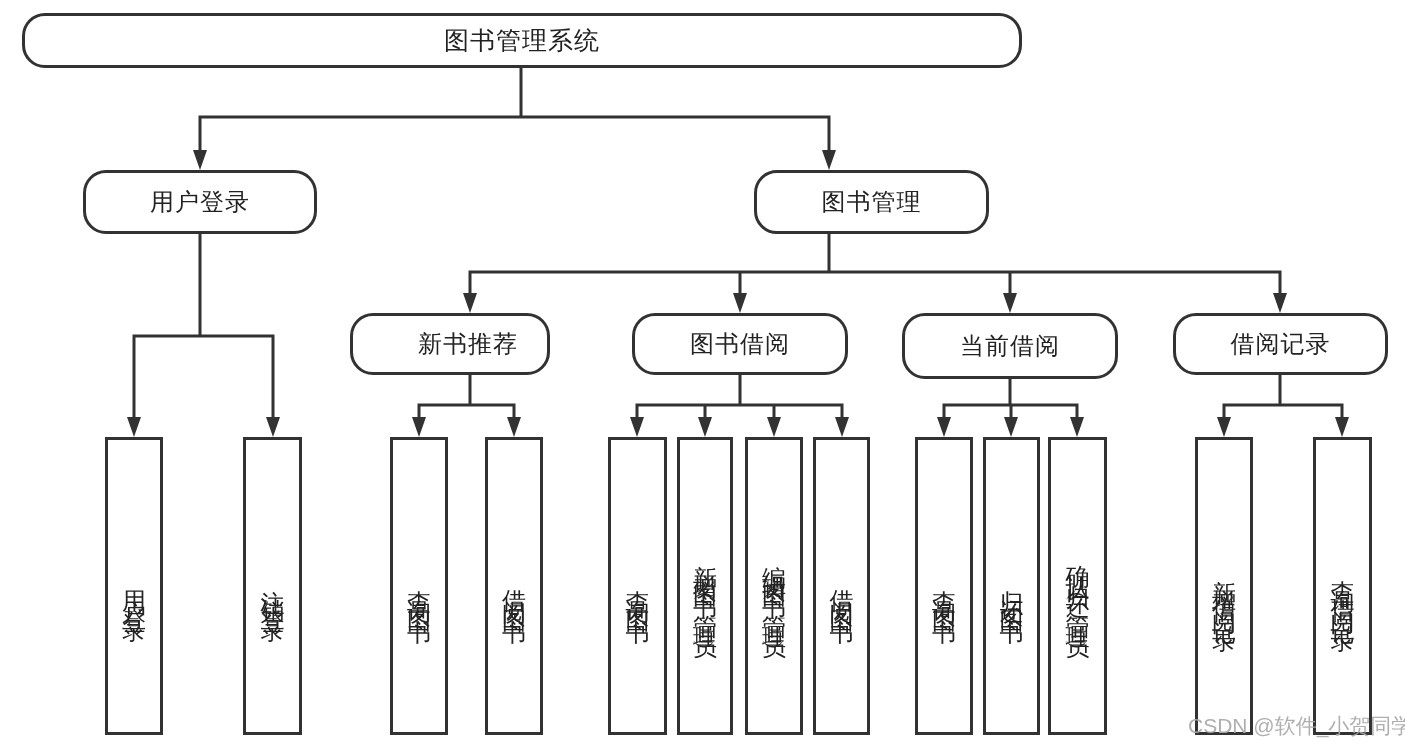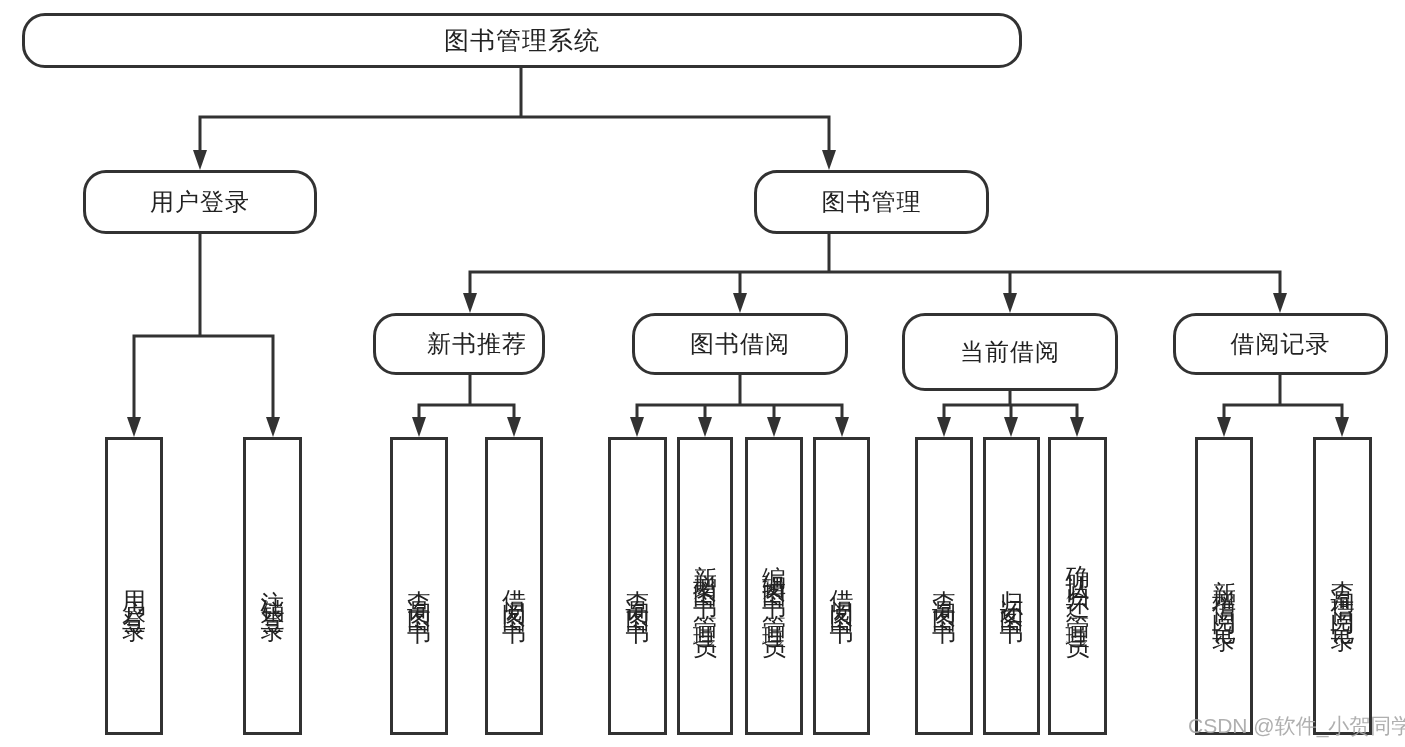--- a/index.html
+++ b/index.html
@@ -18,23 +18,23 @@
     background:#ffffff;
     display:flex;
     align-items:center;
     justify-content:center;
     color:#222222;
   }
   .h-node{font-size:24px;letter-spacing:1px;border-radius:23px;}
   #n-root{left:22px;top:13px;width:1000px;height:55px;font-size:25px;}
   #n-l2-0{left:83px;top:170px;width:234px;height:64px;}
   #n-l2-1{left:711px;top:170px;width:235px;height:64px;margin-left:43px;}
-  #n-l3-0{left:373px;top:313px;width:172px;height:62px;padding-left:36px;}
+  #n-l3-0{left:350px;top:313px;width:200px;height:62px;padding-left:36px;}
   #n-l3-1{left:632px;top:313px;width:216px;height:62px;align-items:center;}
-  #n-l3-2{left:902px;top:313px;width:216px;height:78px;}
+  #n-l3-2{left:902px;top:313px;width:216px;height:66px;}
   #n-l3-3{left:1173px;top:313px;width:215px;height:62px;}
   .v-node{top:437px;height:298px;width:58px;}
   .v-label{
     writing-mode:vertical-rl;
     text-orientation:mixed;
     font-size:24px;
     letter-spacing:10px;
     line-height:1;
     margin-top:10px; 
   }

